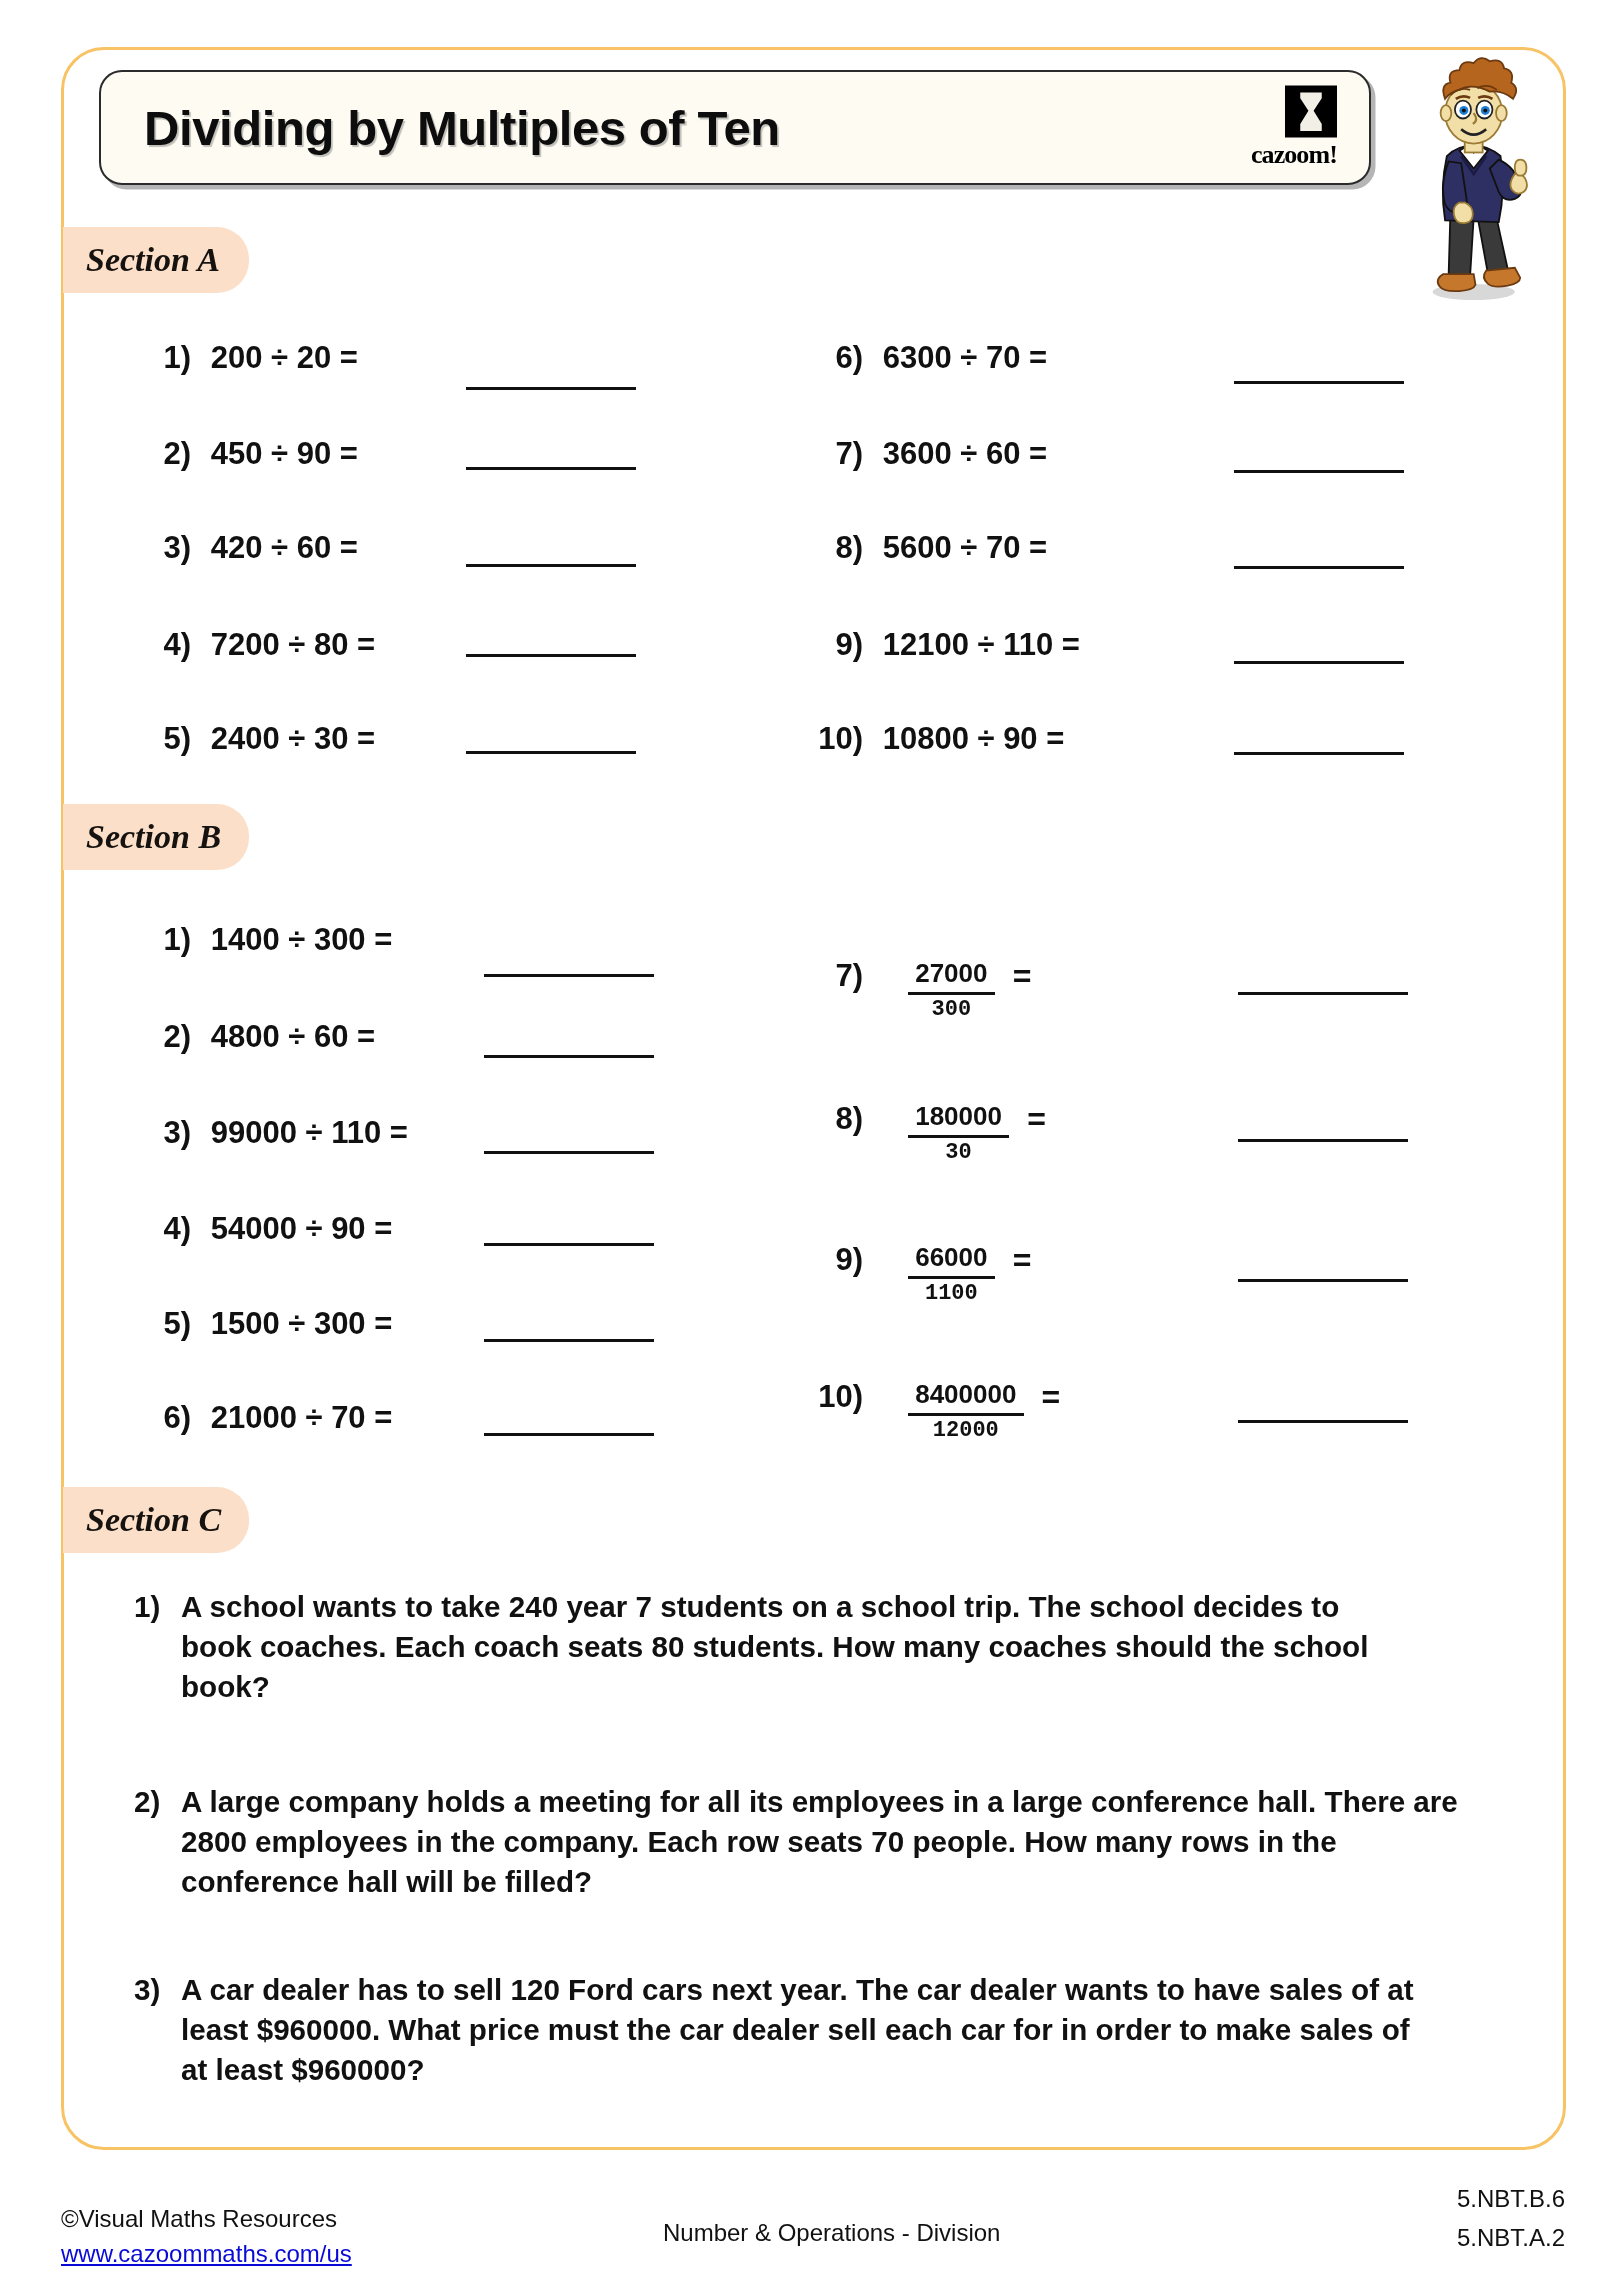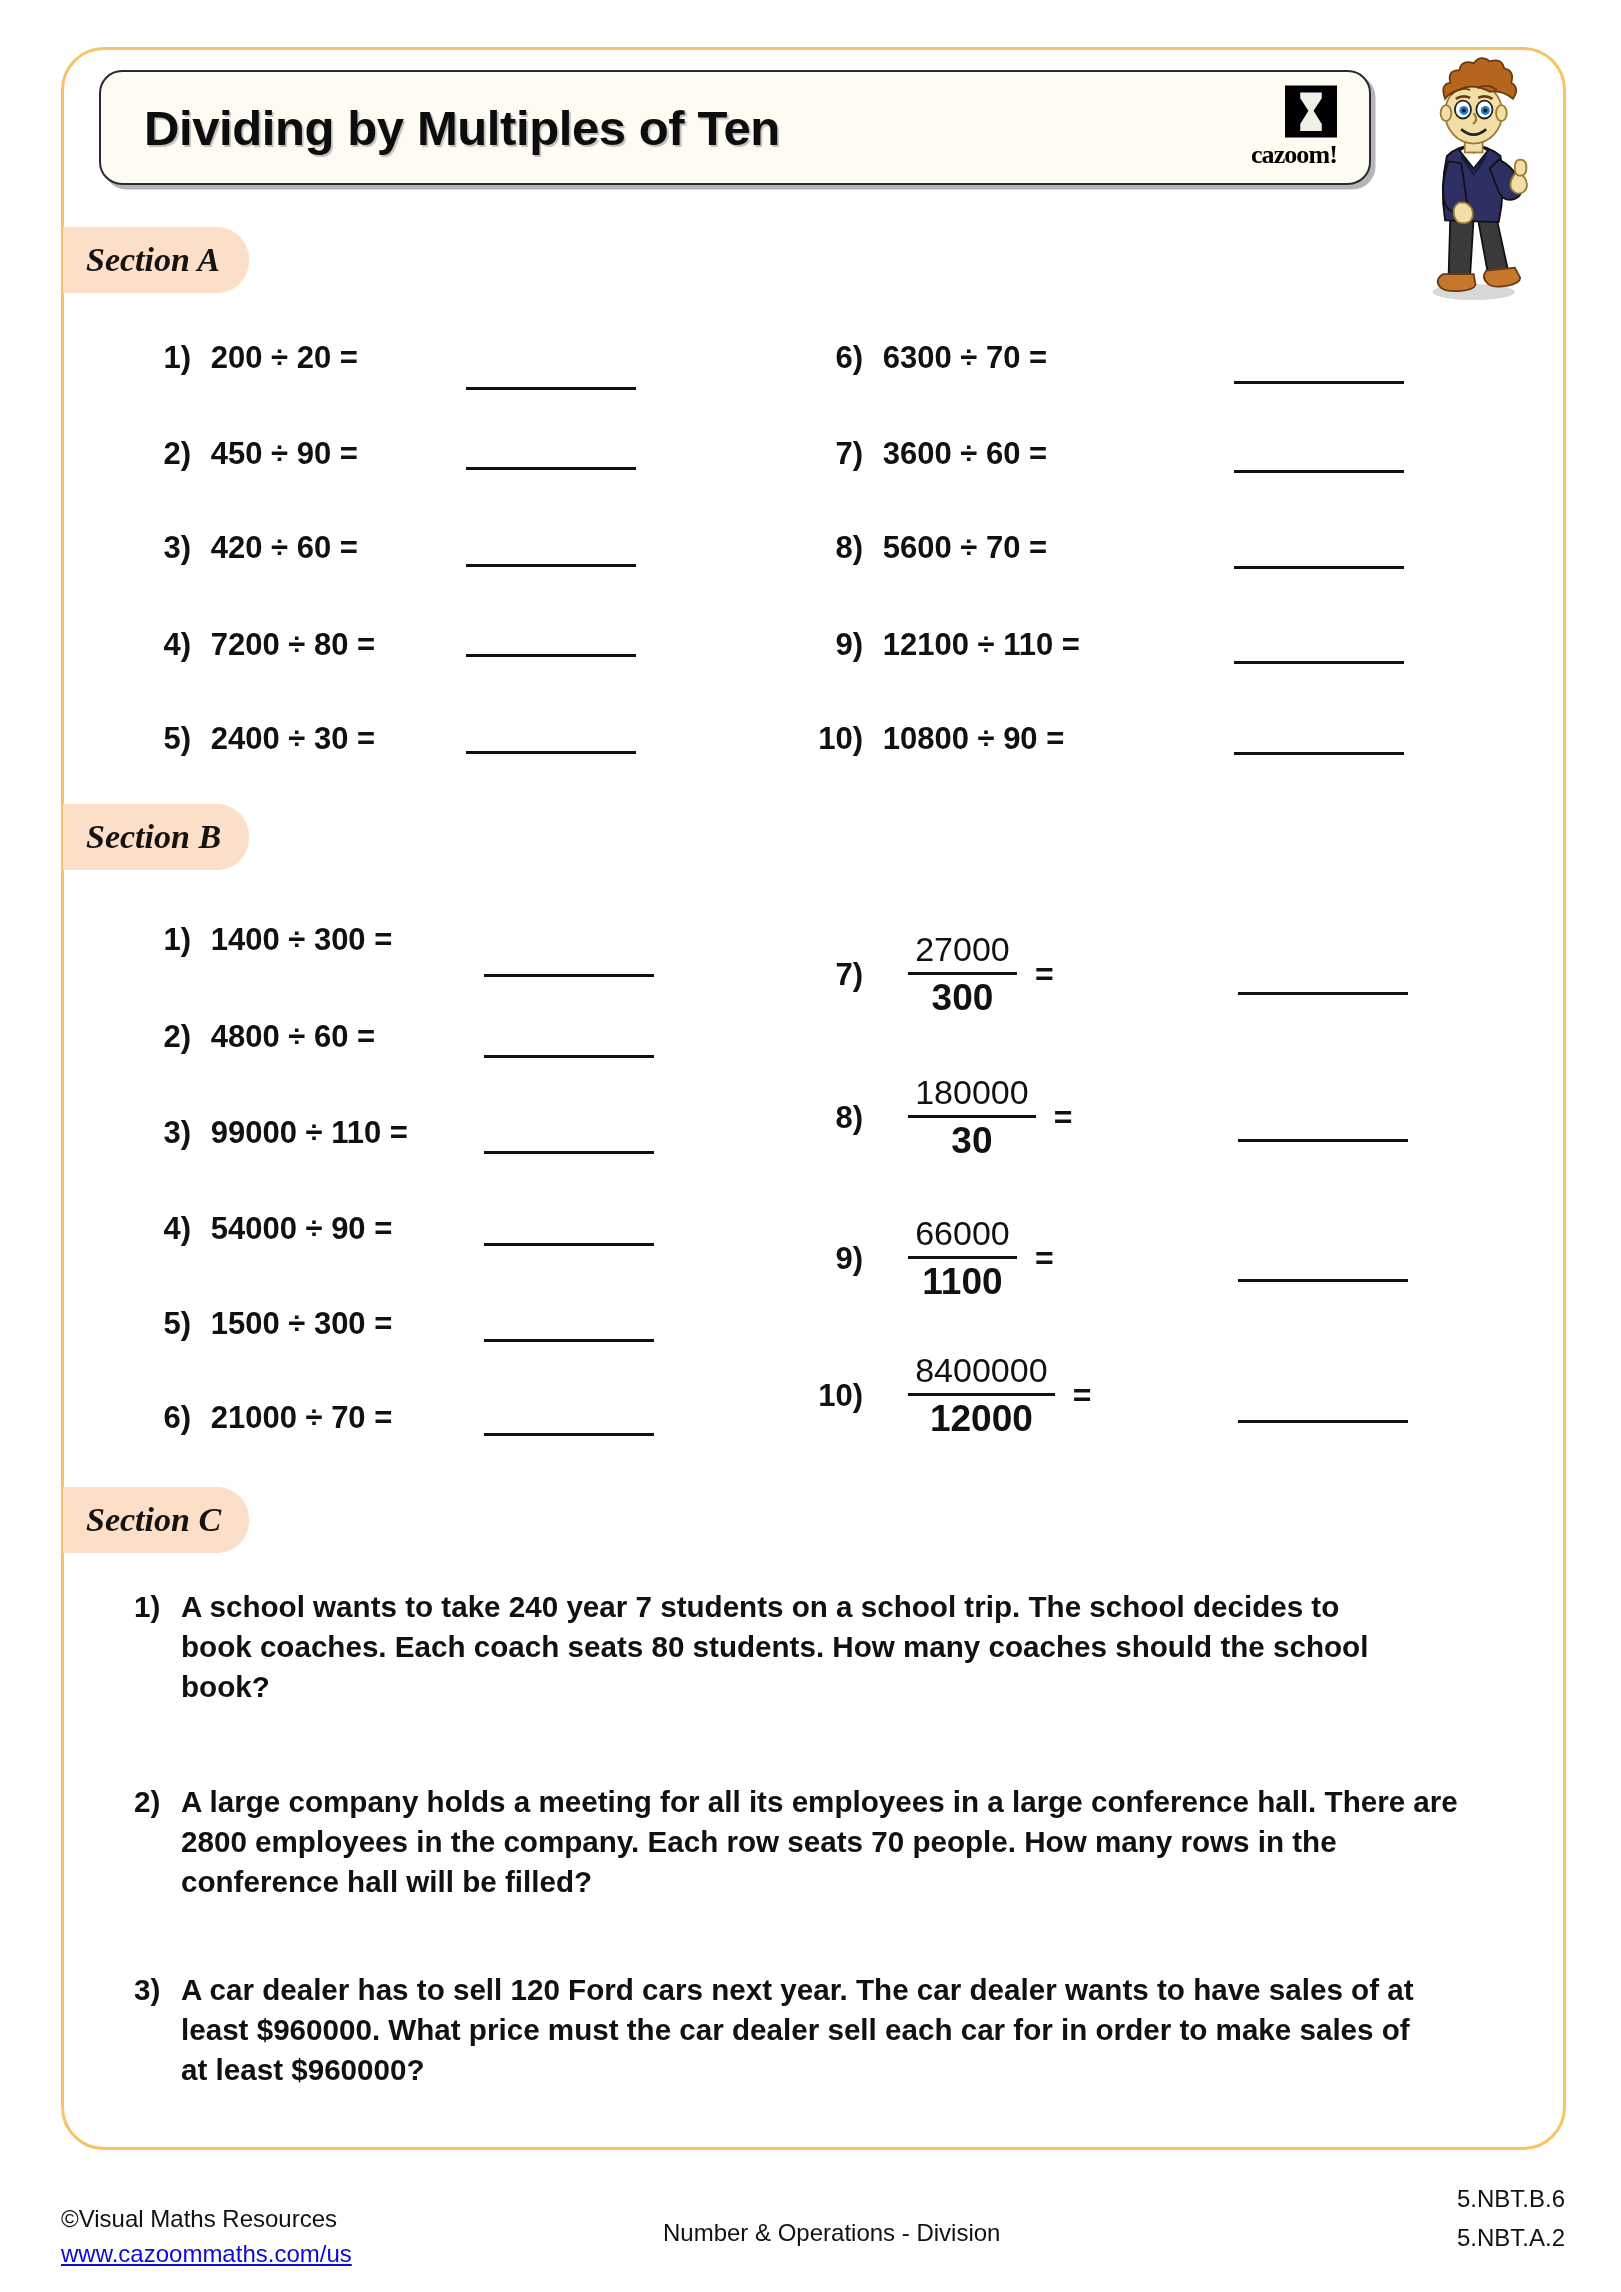--- a/index.html
+++ b/index.html
@@ -146,24 +146,24 @@
     white-space: nowrap;
   }
   .fracrow .qnum { width: 75px; text-align: right; }
   .frac {
     display: inline-flex;
     flex-direction: column;
     align-items: center;
     margin-left: 45px;
   }
   .frac .num {
-    font-size: 34px; font-weight: normal; padding: 0 7.2px 2.7px 7.2px;
+    font-size: 26px; font-weight: bold; padding: 0 7.2px 2.7px 7.2px; margin-top: 28px;
   }
   .frac .den {
-    font-size: 37px; font-weight: bold; padding: 2.7px 7.2px 0 7.2px;
+    font-size: 22px; font-weight: bold; padding: 2.7px 7.2px 0 7.2px; font-family: Liberation Mono, monospace;
   }
   .frac .bar { width: 100%; border-bottom: 3.6px solid #111; }
   .eqsign { font-size: 32px; font-weight: bold; margin-left: 18px; }
 
   
   .wp {
     position: absolute;
     display: flex;
     align-items: flex-start;
     font-size: 29.6px;

